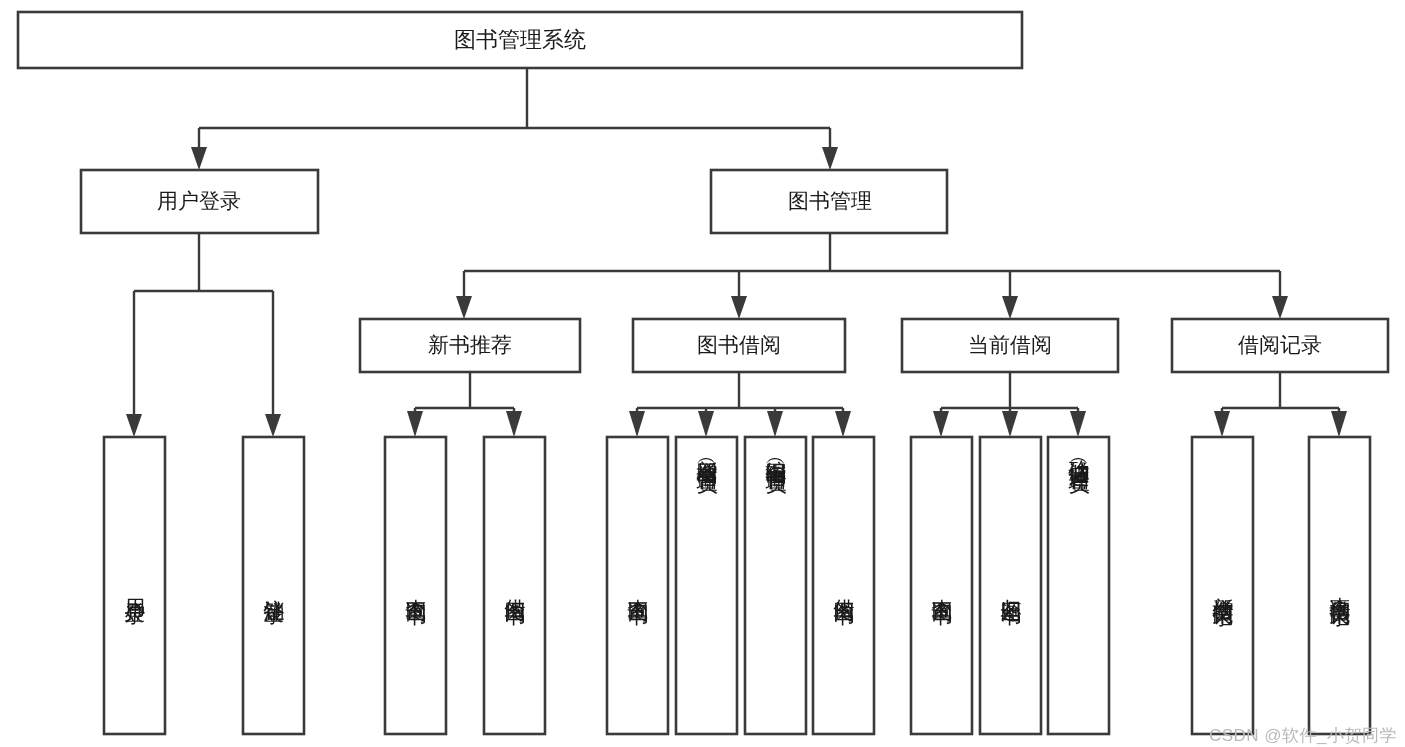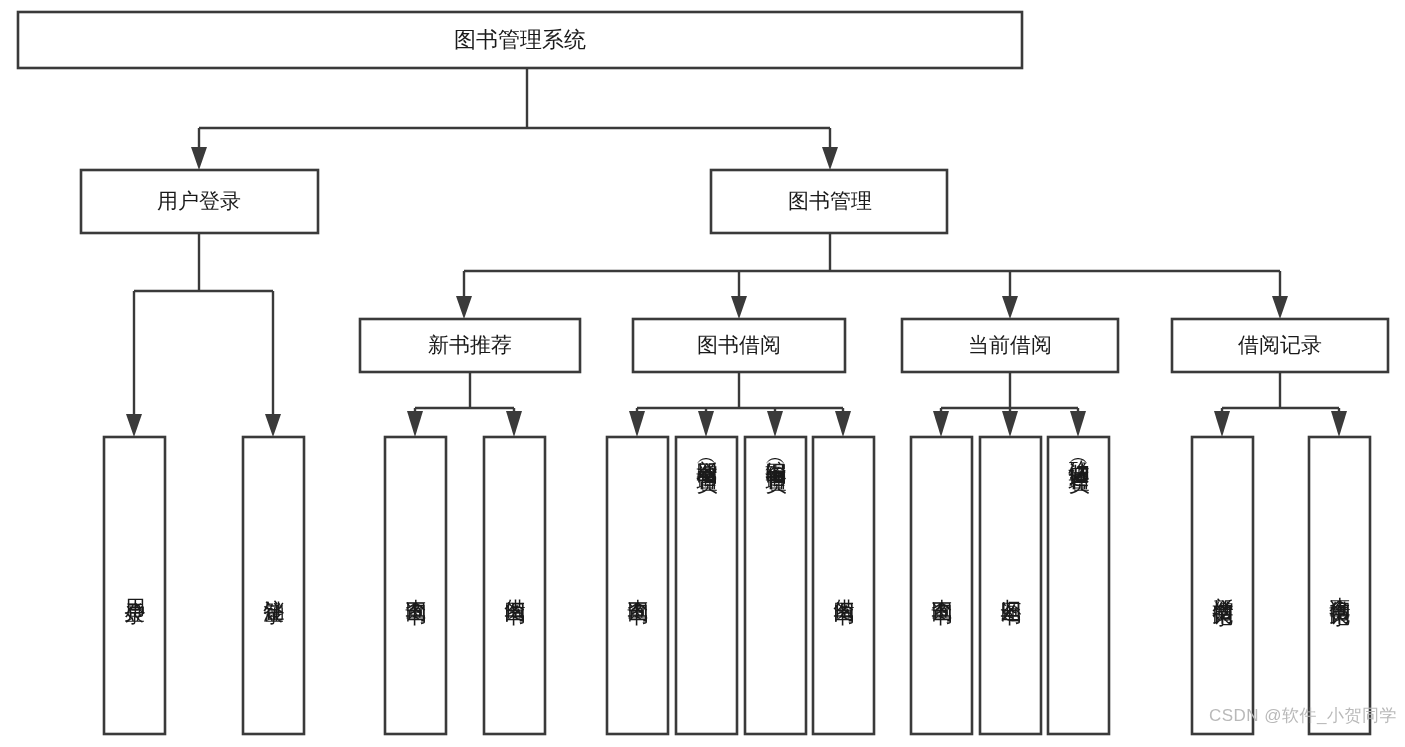--- a/index.html
+++ b/index.html
@@ -68,21 +68,21 @@
     font-family: "Liberation Sans", "DejaVu Sans", sans-serif;
     font-size: 21px;
     line-height: 1.18;
     color: #1a1a1a;
     letter-spacing: 2px;
     white-space: nowrap;
   }
   .watermark {
     position: absolute;
     right: 8px;
-    bottom: 20px;
+    bottom: 0;
     font-family: "Liberation Sans", "DejaVu Sans", sans-serif;
     font-size: 17px;
     color: #b9b9b9;
     letter-spacing: 0.5px;
     white-space: nowrap;
   }
 </style>
 </head>
 <body>
 

